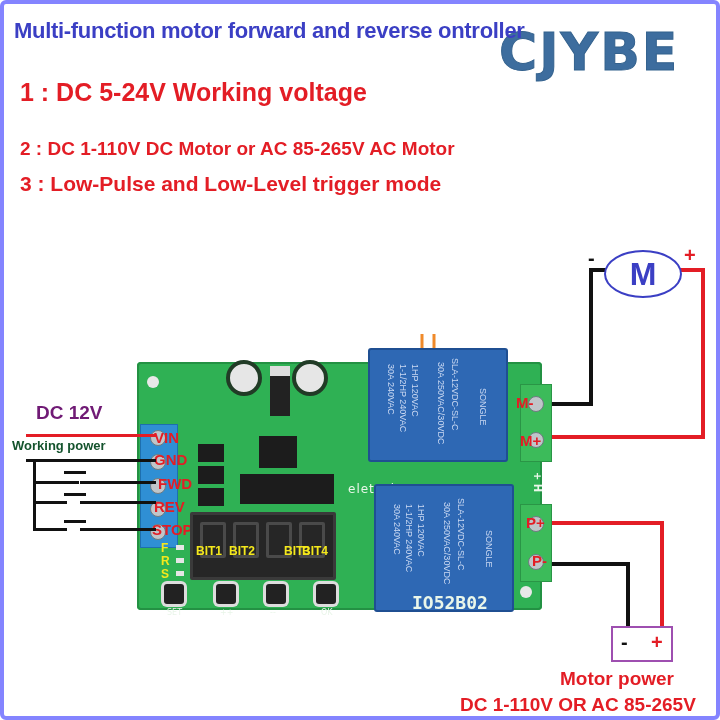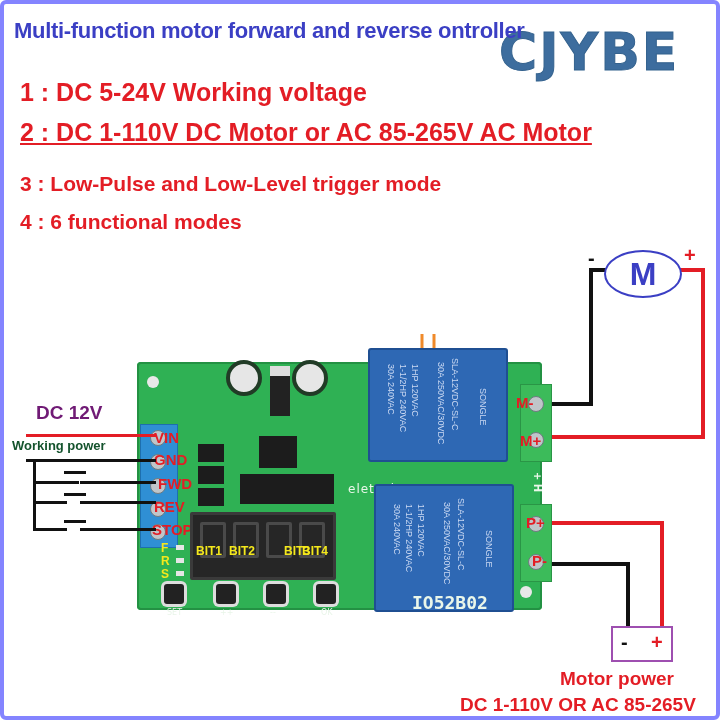--- a/index.html
+++ b/index.html
@@ -14,21 +14,21 @@
       left: 10px; top: 14px; font-family: "Liberation Sans", sans-serif;
       font-weight: bold; font-size: 22px; color: #3b3fc4; letter-spacing: -0.3px; white-space: nowrap;
     }
     .brand {
       left: 495px; top: 18px; font-family: "DejaVu Sans", sans-serif; font-weight: bold;
       font-size: 52px; color: #336699; letter-spacing: 2px; opacity: 0.95; white-space: nowrap;
       -webkit-text-stroke: 1px #2a5a88;
     }
     .feat { left: 16px; font-family: "Liberation Sans", sans-serif; font-weight: bold; color: #e31d25; white-space: nowrap; }
     .f1 { top: 74px; font-size: 25px; }
-    .f2 { top: 114px; font-size: 25px; text-decoration: underline; }
+    .f2 { top: 134px; font-size: 19px; }
     .f3 { top: 168px; font-size: 21px; }
     .f4 { top: 206px; font-size: 21px; }
     .callout {
       left: 163px; top: 256px; width: 310px; height: 76px; box-sizing: border-box;
       border: 3px solid #f08a2a; border-radius: 12px; background: #fff;
       display: flex; align-items: center; justify-content: center;
       font-family: "Liberation Sans", sans-serif; font-weight: bold; font-size: 48px; color: #9e3fa6; word-spacing: 10px;
     }
     .pcb {
       left: 133px; top: 358px; width: 405px; height: 248px; background: #2fb154;
@@ -67,21 +67,20 @@
 <body>
 
 <div id="frame">
 
   <div class="abs brand">CJYBE</div>
   <div class="abs title">Multi-function motor forward and reverse ontroller</div>
 
   <div class="abs feat f1">1 : DC 5-24V  Working voltage</div>
   <div class="abs feat f2">2 : DC 1-110V DC Motor or AC 85-265V AC Motor</div>
   <div class="abs feat f3">3 : Low-Pulse and Low-Level trigger mode</div>
-  <div class="abs feat f4">4 : 6 functional modes</div>
 
   <div class="abs" style="left:406px; top:330px; width:36px; height:60px;">
     <svg width="36" height="60" viewBox="0 0 36 60">
       <path d="M12 0 V30 H2 L18 56 L34 30 H24 V0" fill="none" stroke="#f08a2a" stroke-width="3"></path>
     </svg>
   </div>
 
   <div class="abs wire-black" style="left:585px; top:264px; width:4px; height:136px;"></div>
   <div class="abs wire-black" style="left:585px; top:264px; width:18px; height:4px;"></div>
   <div class="abs wire-black" style="left:542px; top:398px; width:47px; height:4px;"></div>

